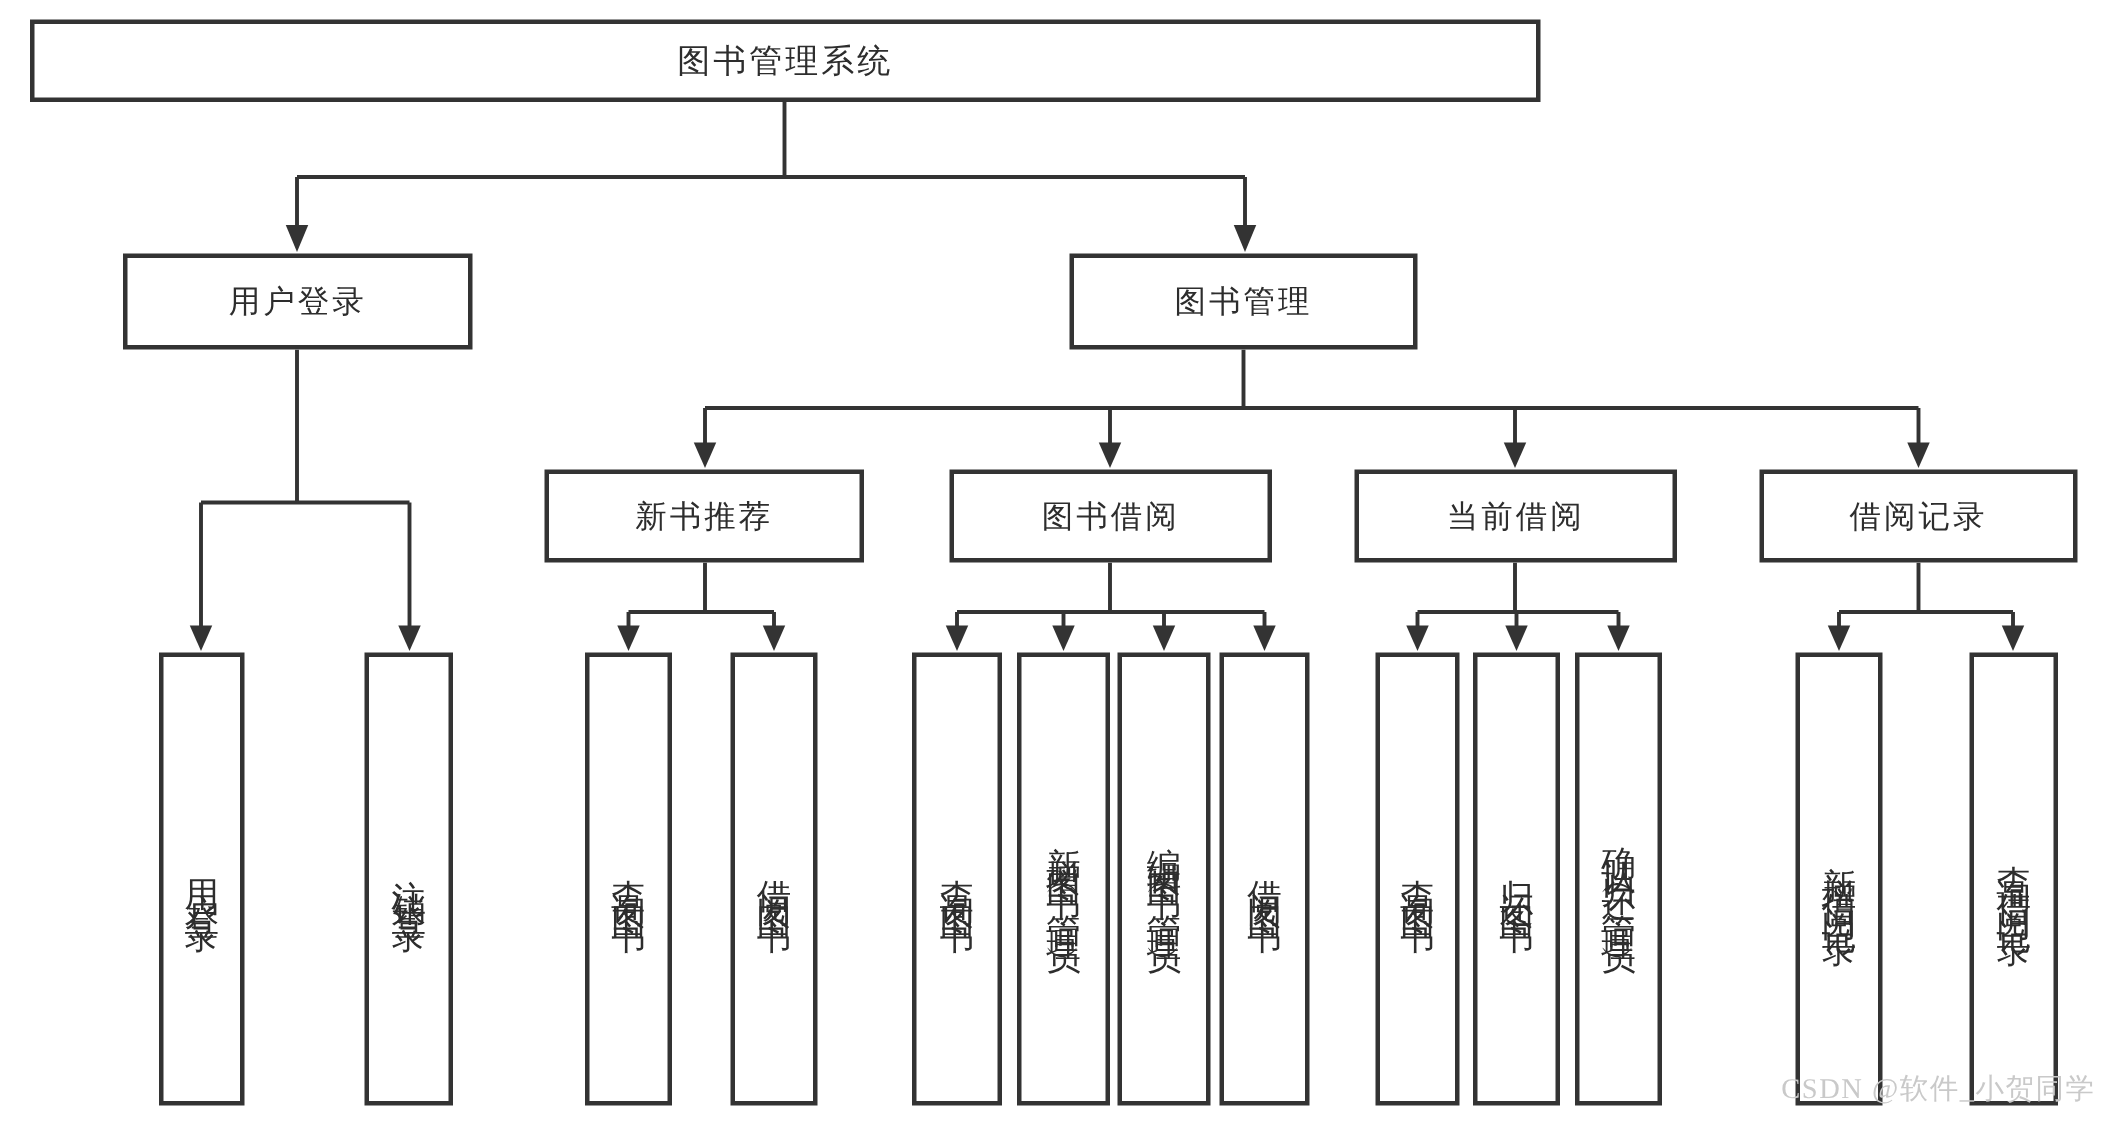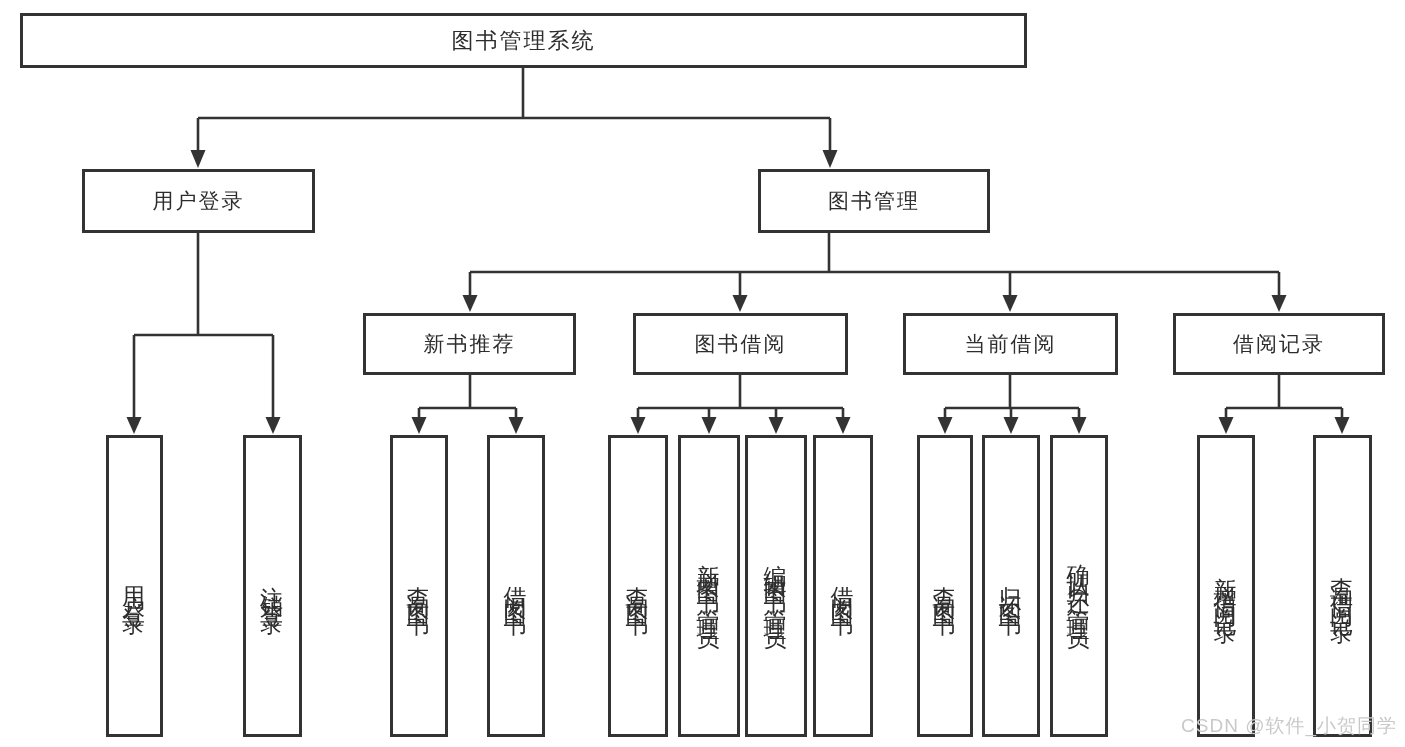--- a/index.html
+++ b/index.html
@@ -1,21 +1,21 @@
 <!DOCTYPE html>
 <html style="--color-line: #333333; --color-text: #2d2d2d; --color-background: #ffffff; --color-watermark: #c9c9c9;"><head>
 <meta charset="utf-8">
 <style>
   html, body { margin: 0; padding: 0; background: #ffffff; }
   .stage {
     position: relative;
     width: 1405px;
     height: 743px;
     background: var(--color-background, #ffffff);
-    font-family: Liberation Sans, sans-serif;
+    font-family: Liberation Serif, serif;
     overflow: hidden;
   }
   .edges { position: absolute; left: 0; top: 0; pointer-events: none; }
   .edge { stroke: var(--color-line, #333333); stroke-width: 2.6; fill: none; }
   .arrowhead { fill: var(--color-line, #333333); stroke: none; }
   .node {
     position: absolute;
     box-sizing: border-box;
     border: 3px solid var(--color-line, #333333);
     background: #ffffff;
@@ -117,21 +117,21 @@
     </g>
   </svg>
 
   <div class="node" style="left:20px; top:13px; width:1007px; height:55px;">
     <span class="h-label root-label">图书管理系统</span>
   </div>
 
   <div class="node" style="left:82px; top:169px; width:233px; height:64px;">
     <span class="h-label">用户登录</span>
   </div>
-  <div class="node" style="left:713px; top:169px; width:232px; height:64px;margin-left:45px;">
+  <div class="node" style="left:713px; top:169px; width:232px; height:64px;">
     <span class="h-label">图书管理</span>
   </div>
 
   <div class="node" style="left:633px; top:313px; width:215px; height:62px;">
     <span class="h-label">图书借阅</span>
   </div>
   <div class="node" style="left:363px; top:313px; width:213px; height:62px;">
     <span class="h-label">新书推荐</span>
   </div>
   <div class="node" style="left:903px; top:313px; width:215px; height:62px;">

